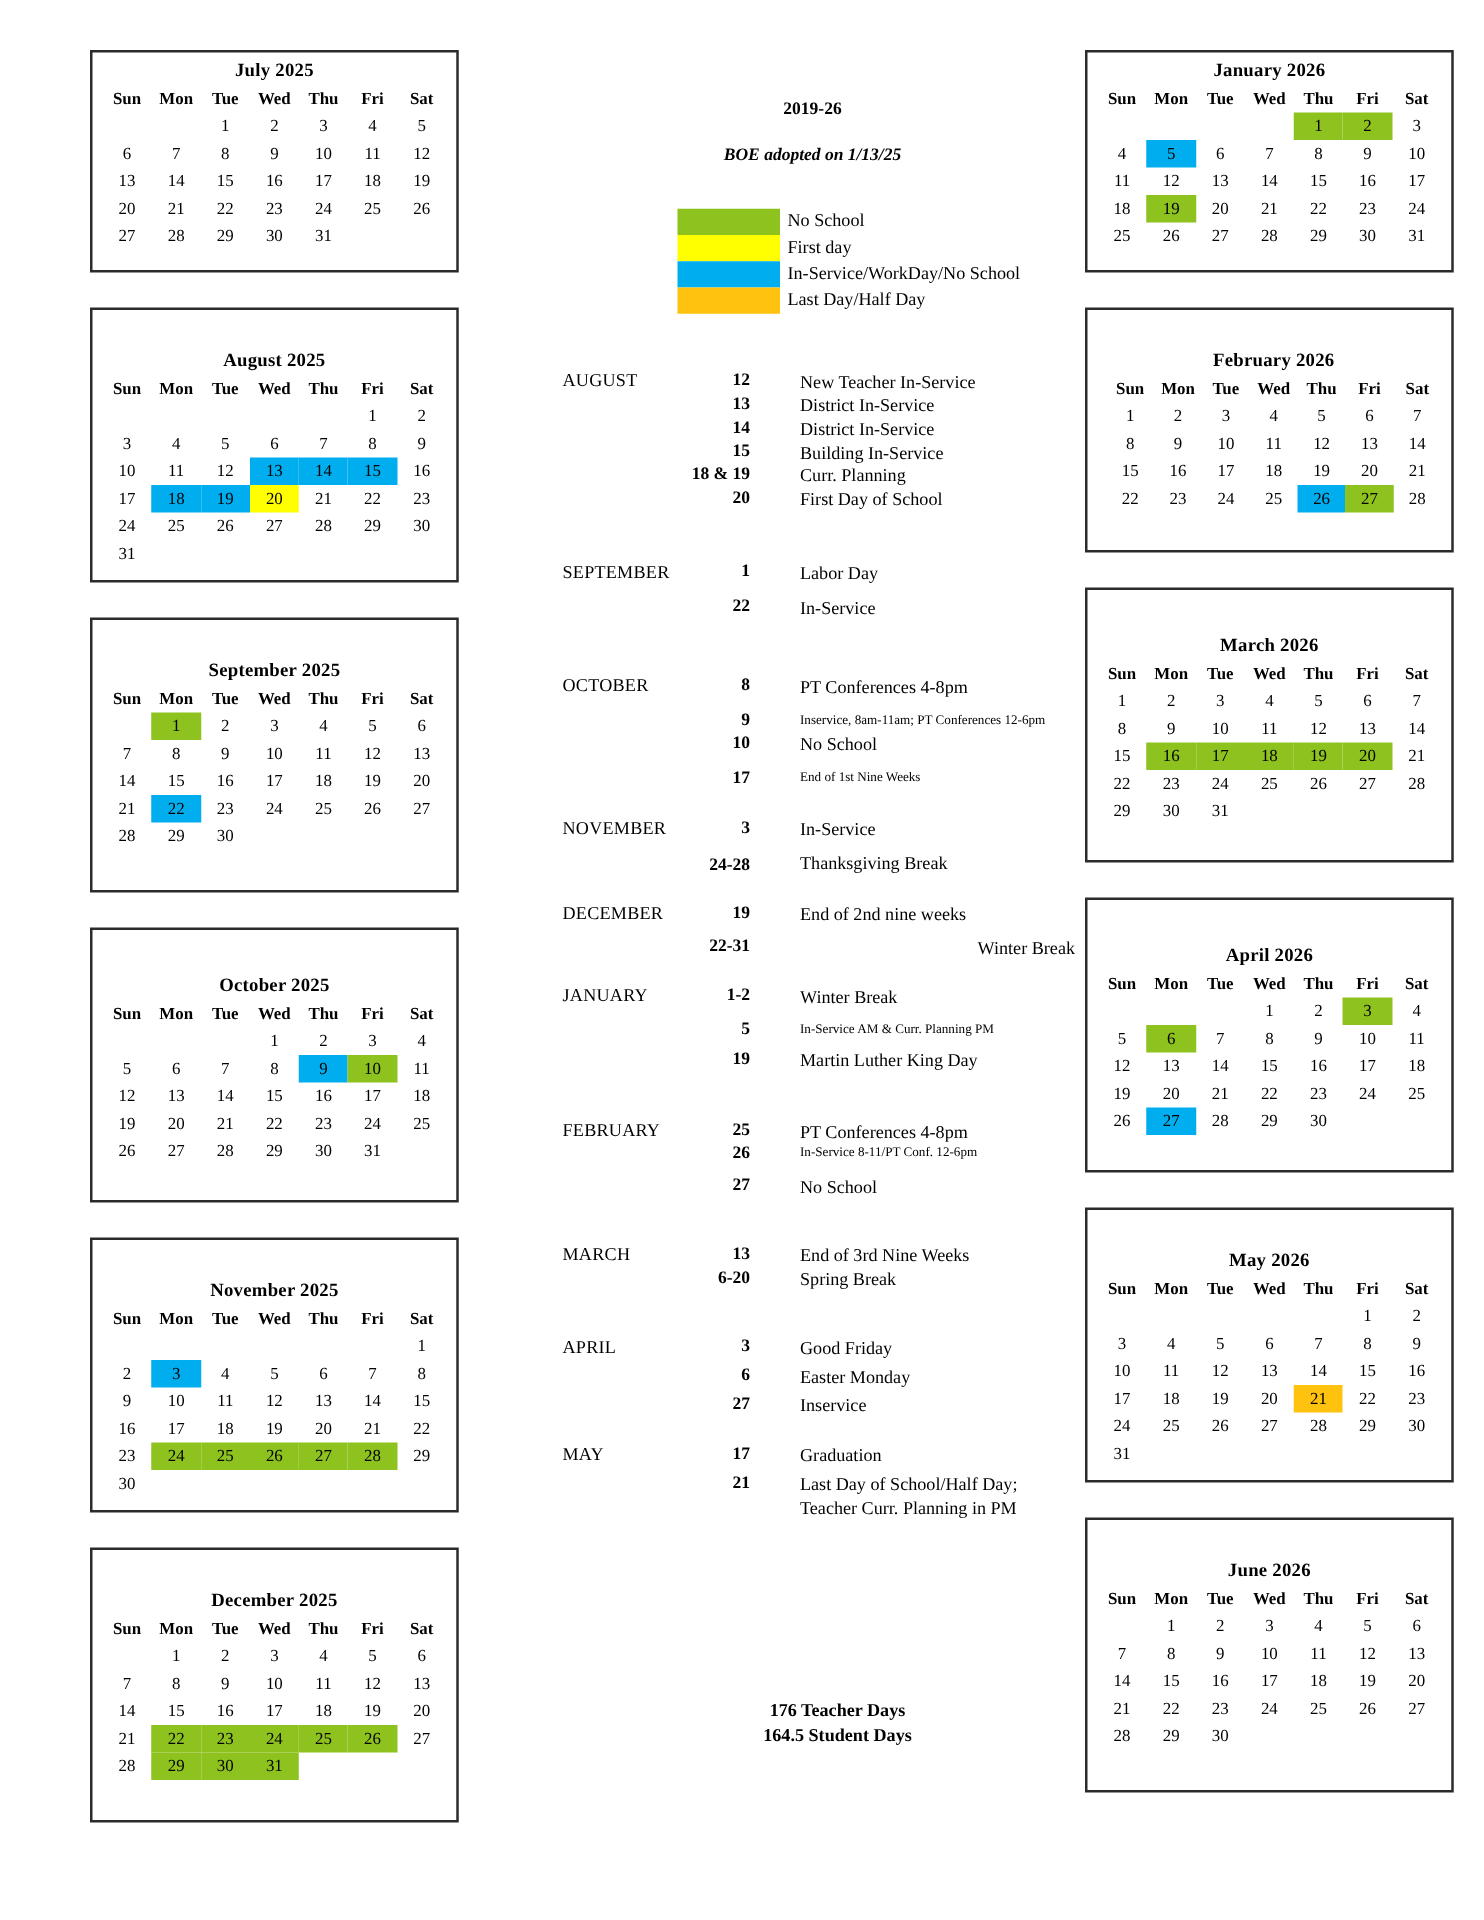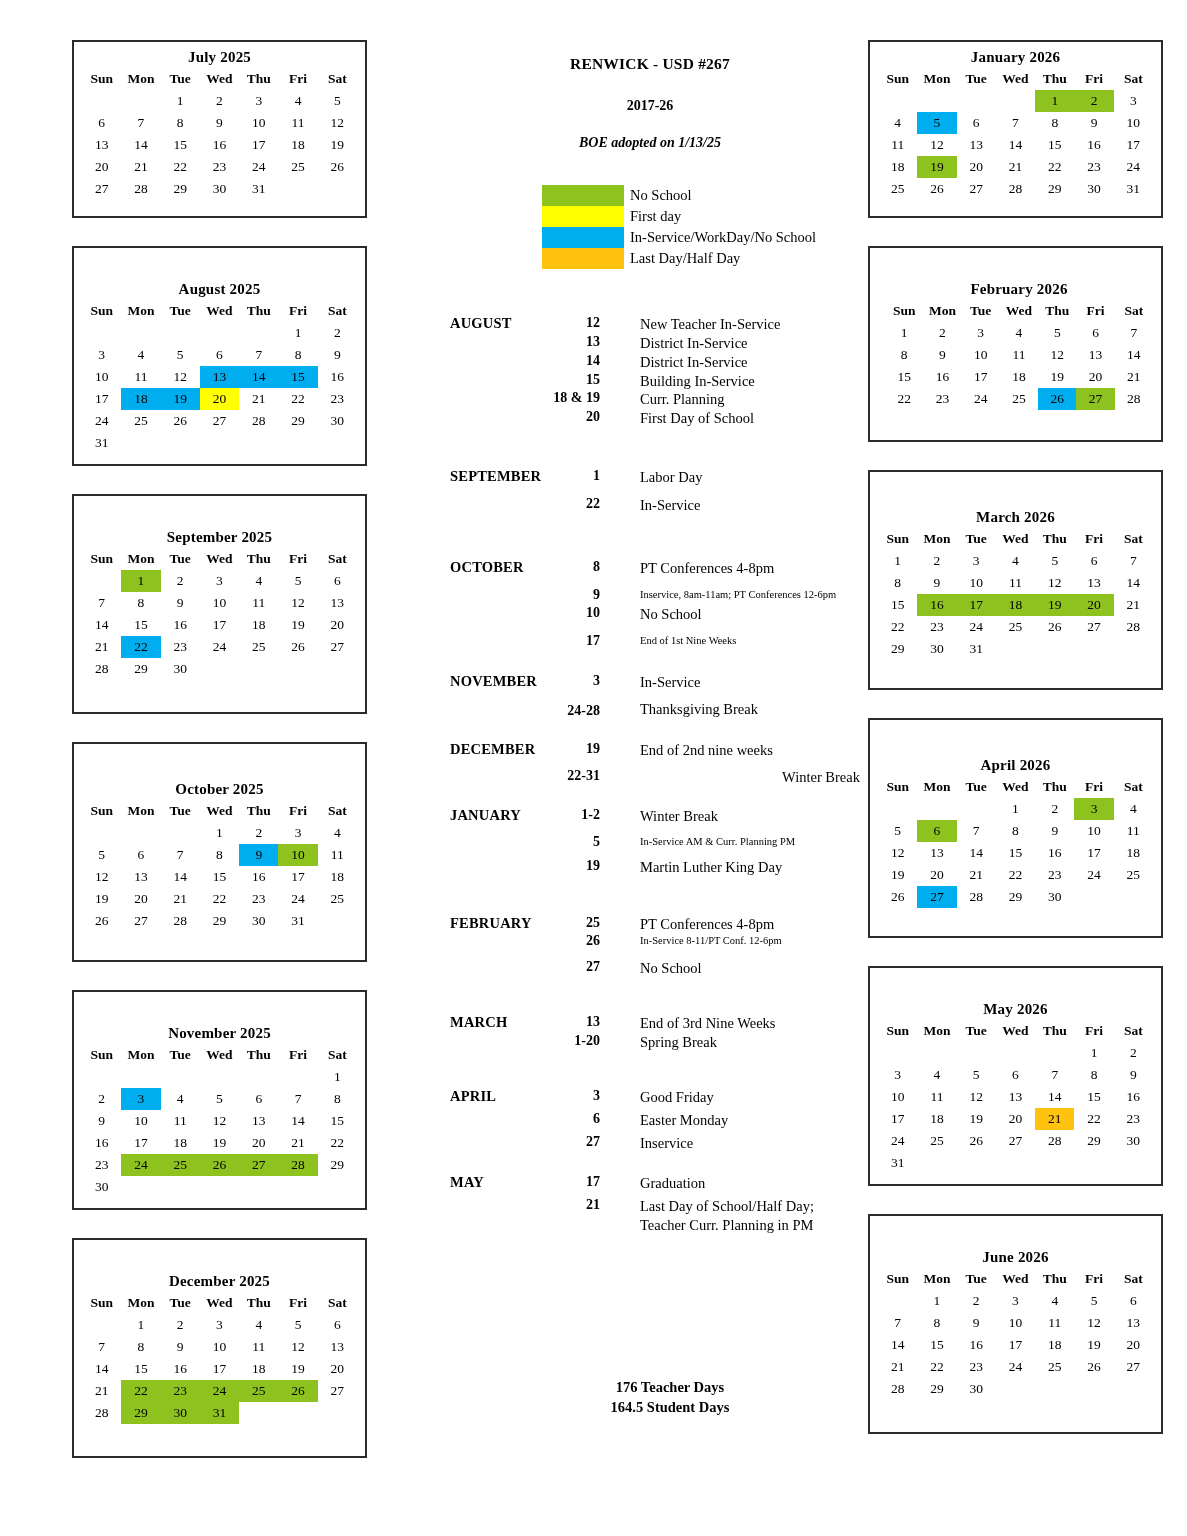--- a/index.html
+++ b/index.html
@@ -125,21 +125,21 @@
   .events {
     margin-top: 46px;
   }
   .ev-month {
     position: relative;
   }
   .ev-month-name {
     position: absolute;
     left: 10px;
     top: 0;
-    font-weight: bold;
+    font-weight: normal;
     font-size: 14.5px;
     letter-spacing: 0.2px;
     white-space: nowrap;
   }
   .ev-rows { }
   .ev-row {
     display: flex;
     align-items: flex-start;
     min-height: 18px;
   }
@@ -930,22 +930,21 @@
               <td></td>
               <td></td>
             </tr>
           </tbody>
         </table>
     </div>
   </div>
 
   <div class="center">
 
-    <div class="hdr-line hdr-district">RENWICK - USD #267</div>
-    <div class="hdr-line hdr-year">2017-26</div>
+    <div class="hdr-line hdr-year">2019-26</div>
     <div class="hdr-line hdr-boe">BOE adopted on 1/13/25</div>
 
     <div class="legend">
         <div class="legend-row">
           <div class="legend-swatch sw-green" style="background: rgb(141, 194, 31);"></div>
           <div class="legend-label">No School</div>
         </div>
         <div class="legend-row">
           <div class="legend-swatch sw-yellow" style="background: rgb(255, 255, 0);"></div>
           <div class="legend-label">First day</div>
@@ -1085,21 +1084,21 @@
           </div>
         </div>
         <div class="ev-month" style="margin-top: 36px;">
           <div class="ev-month-name">MARCH</div>
           <div class="ev-rows">
             <div class="ev-row">
               <div class="ev-date">13</div>
               <div class="ev-desc">End of 3rd Nine Weeks</div>
             </div>
             <div class="ev-row">
-              <div class="ev-date">1-20</div>
+              <div class="ev-date">6-20</div>
               <div class="ev-desc">Spring Break</div>
             </div>
           </div>
         </div>
         <div class="ev-month" style="margin-top: 36px;">
           <div class="ev-month-name">APRIL</div>
           <div class="ev-rows">
             <div class="ev-row">
               <div class="ev-date">3</div>
               <div class="ev-desc">Good Friday</div>

